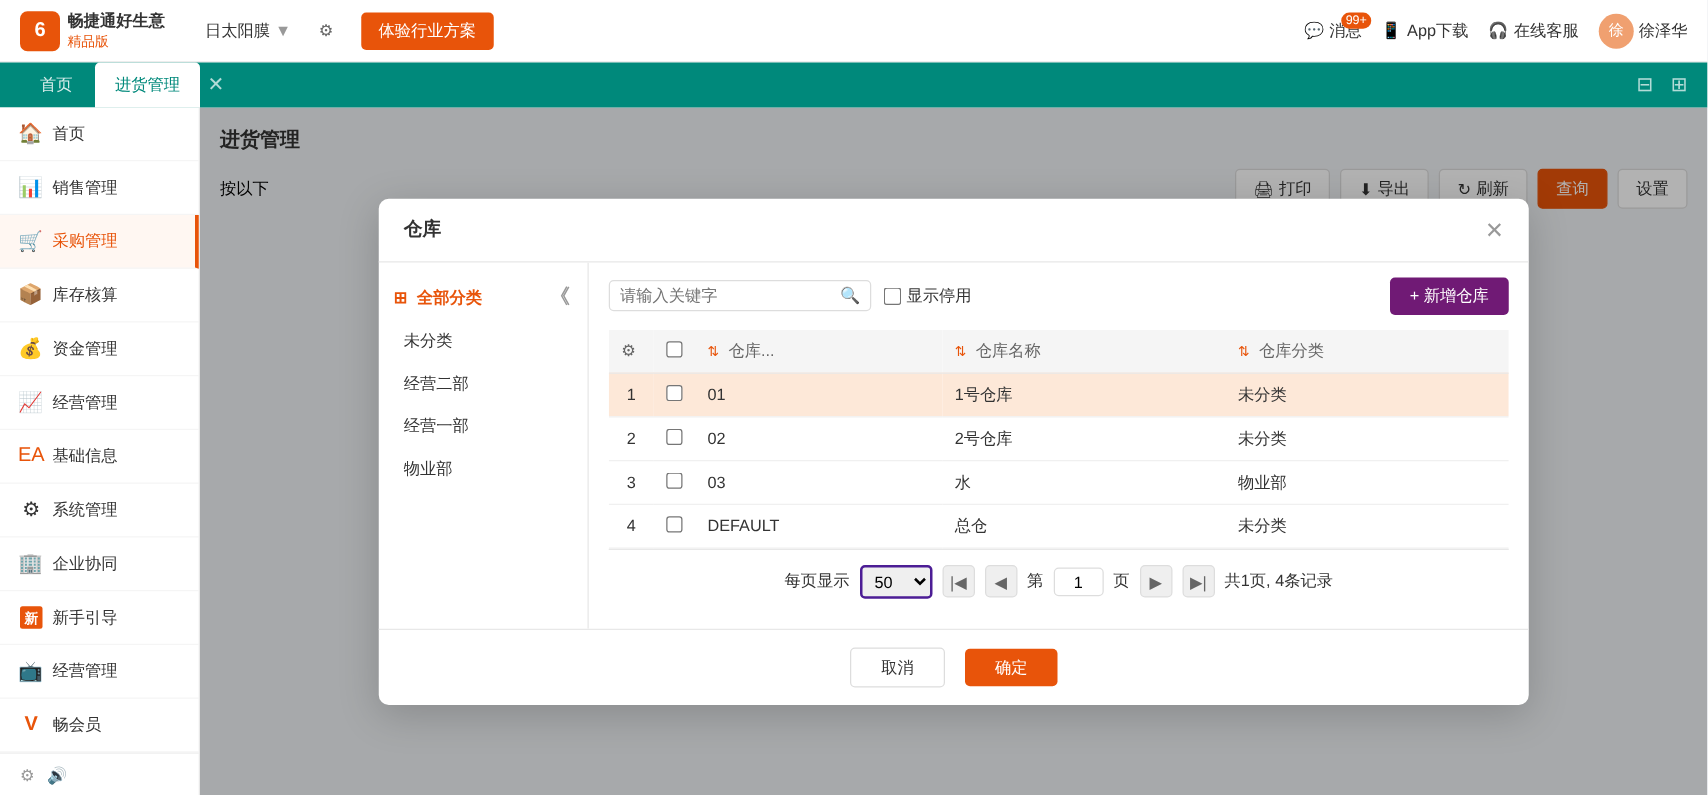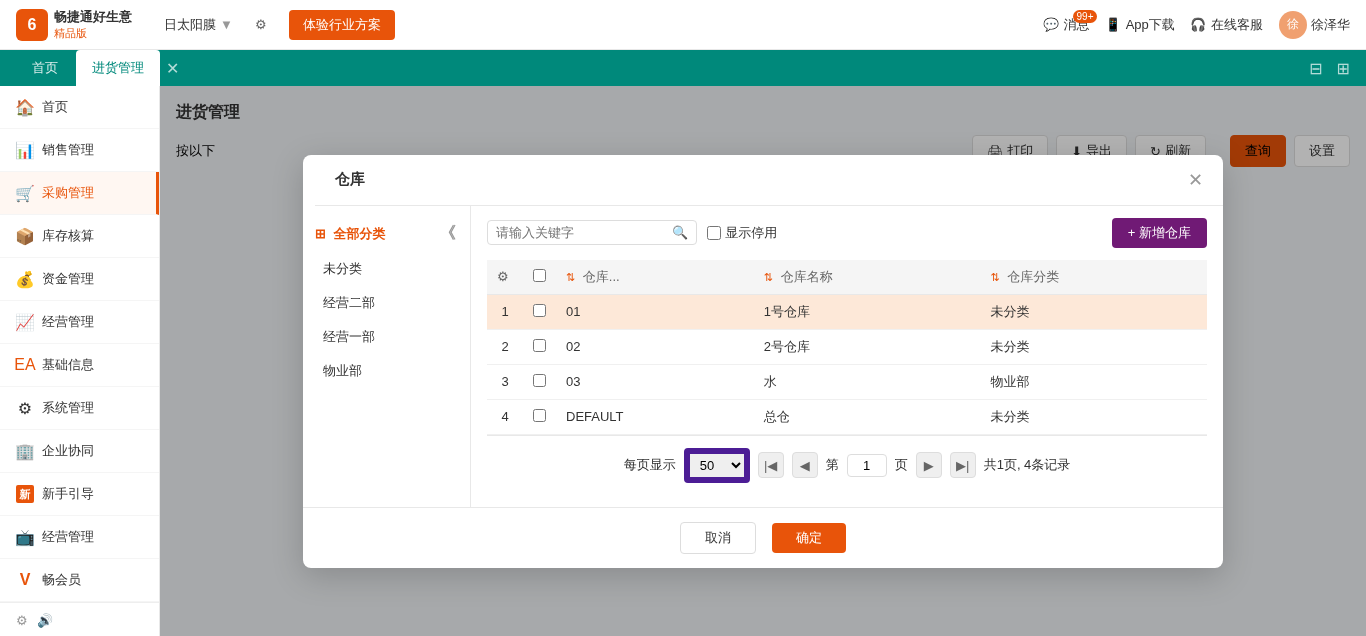--- a/index.html
+++ b/index.html
@@ -46,39 +46,39 @@
       border-bottom: 1px solid #f5f5f5;
     }
     .sidebar-item.active { color: #e8540a; background: #fff7f2; border-right: 3px solid #e8540a; }
     .sidebar-icon { width: 18px; height: 18px; display: flex; align-items: center; justify-content: center; font-size: 16px; }
 
     
     .content { flex: 1; padding: 16px; overflow: auto; position: relative; }
     .page-title { font-size: 16px; font-weight: bold; color: #333; margin-bottom: 12px; }
     .toolbar { display: flex; align-items: center; gap: 8px; margin-bottom: 12px; flex-wrap: wrap; }
     .btn { padding: 6px 14px; border-radius: 4px; border: 1px solid #ddd; background: #fff; cursor: pointer; font-size: 13px; color: #333; }
-    .btn-primary { background: #e8540a; color: #000000; border-color: #e8540a; margin-left: 16px; }
+    .btn-primary { background: #e8540a; color: #ffffff; border-color: #e8540a; }
     .btn-icon { display: flex; align-items: center; gap: 4px; }
 
     
     .overlay {
       position: absolute; inset: 0; background: rgba(0,0,0,0.3);
       display: flex; align-items: center; justify-content: center;
       z-index: 100;
     }
 
     
     .dialog {
       background: #fff; border-radius: 8px; width: 920px;
       box-shadow: 0 8px 32px rgba(0,0,0,0.18); display: flex; flex-direction: column;
       max-height: 580px;
     }
     .dialog-header {
       display: flex; align-items: center; justify-content: space-between;
-      padding: 14px 20px; border-bottom: 1px solid #e8e8e8; margin-left: 12px;
+      padding: 14px 20px; border-bottom: 1px solid #e8e8e8;
     }
     .dialog-title { font-size: 15px; font-weight: bold; color: #333; }
     .dialog-close { cursor: pointer; color: #999; font-size: 18px; }
     .dialog-body { display: flex; flex: 1; overflow: hidden; }
 
     
     .cat-sidebar {
       width: 168px; border-right: 1px solid #e8e8e8; padding: 10px 0;
       flex-shrink: 0;
     }
@@ -112,21 +112,21 @@
     .col-settings { width: 36px; text-align: center; color: #999; }
     .col-check { width: 30px; text-align: center; }
     .sort-icon { color: #e8540a; margin-right: 4px; font-size: 11px; }
 
     
     .pagination {
       display: flex; align-items: center; justify-content: center;
       gap: 8px; padding: 12px 0; font-size: 13px; color: #333; margin-top: auto;
       border-top: 1px solid #e8e8e8;
     }
-    .page-size-select { border: 6px solid #4c1d95; border-radius: 4px; padding: 3px 6px; font-size: 13px; }
+    .page-size-select { border: 2px solid #4c1d95; border-radius: 4px; padding: 3px 6px; font-size: 13px; }
     .page-nav-btn { width: 26px; height: 26px; display: flex; align-items: center; justify-content: center; cursor: pointer; border: 1px solid #ddd; border-radius: 4px; color: #666; font-size: 13px; }
     .page-input { width: 40px; text-align: center; border: 1px solid #ddd; border-radius: 4px; padding: 3px; font-size: 13px; }
 
     
     .dialog-footer {
       display: flex; align-items: center; justify-content: center;
       gap: 16px; padding: 14px 20px; border-top: 1px solid #e8e8e8;
     }
     .btn-cancel { padding: 6px 24px; border: 1px solid #ddd; border-radius: 4px; background: #fff; color: #333; cursor: pointer; font-size: 13px; }
     .btn-confirm { padding: 6px 24px; border: none; border-radius: 4px; background: #e8540a; color: #fff; cursor: pointer; font-size: 13px; }

